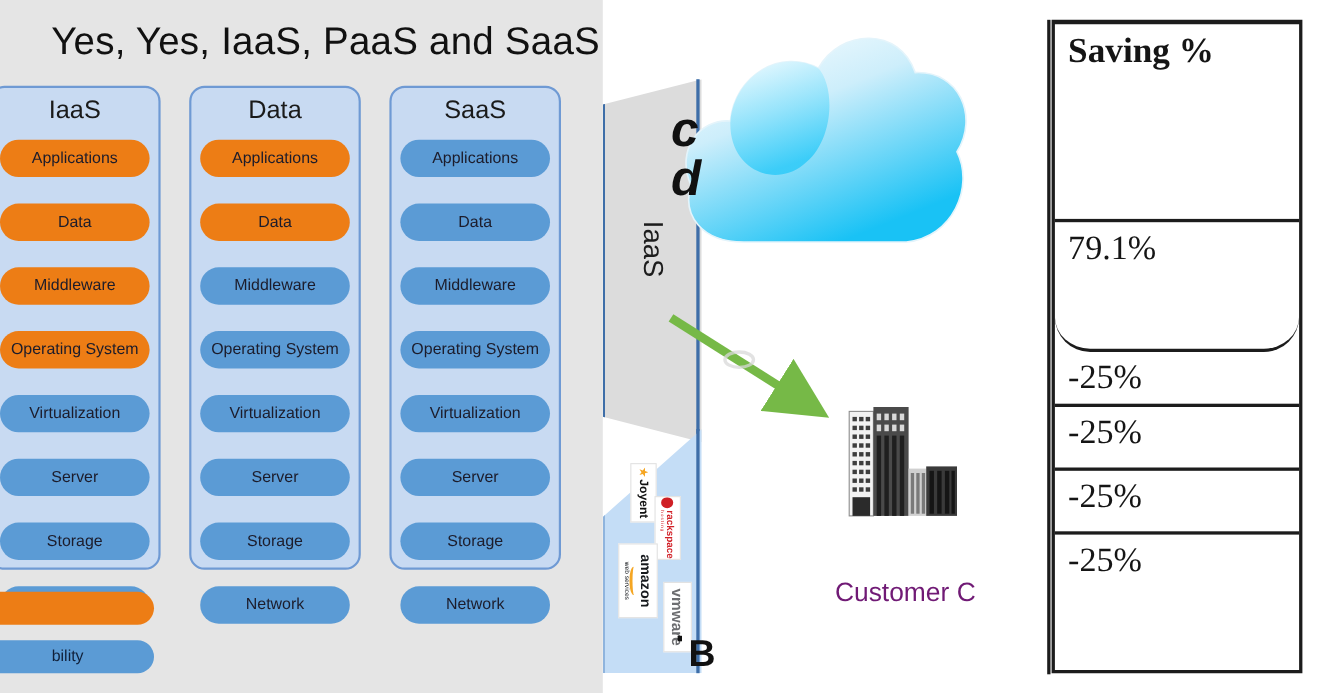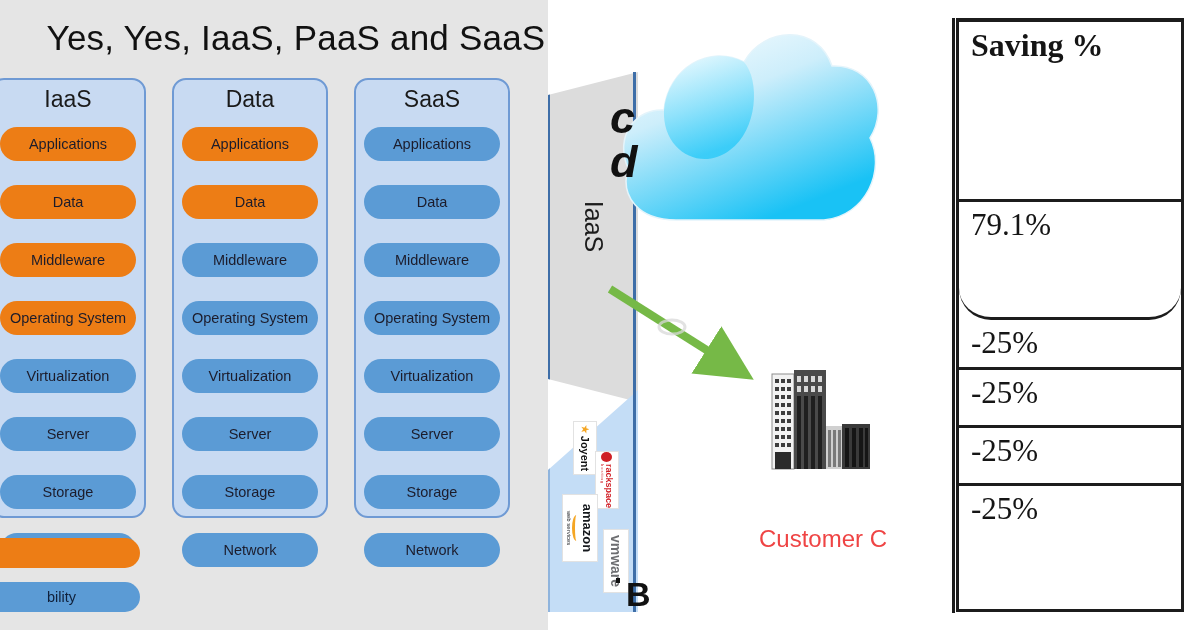--- a/index.html
+++ b/index.html
@@ -77,21 +77,21 @@
               font-size:45px;font-weight:bold;font-style:italic;color:#111;line-height:0.98;}
   #cloud-b-frag{position:absolute;left:78px;top:575px;font-size:34px;color:#111;font-weight:600;}
   #cloud-b-dot{position:absolute;left:68px;top:578px;width:4px;height:5px;background:#111;}
 
   
   #arrow{position:absolute;left:50px;top:275px;width:180px;height:110px;}
 
   
   #cust-c{position:absolute;left:218px;top:368px;width:110px;height:105px;}
   #cust-c-label{position:absolute;left:150px;top:525px;width:250px;text-align:center;
-                font-size:24px;color:#ef4444;}
+                font-size:24px;color:#701a75;}
 
   
   #table-panel{position:absolute;left:940px;top:0;width:260px;height:630px;background:#fff;}
   #tbl-leftline{position:absolute;left:12px;top:18px;width:3px;height:595px;background:#1c1c1c;}
   #tbl{position:absolute;left:16px;top:18px;width:228px;height:594px;box-sizing:border-box;
        border:3px solid #1c1c1c;border-top-width:4px;}
   .tbl-row{box-sizing:border-box;border-bottom:3px solid #1c1c1c;
            display:flex;align-items:flex-start;padding:5px 0 0 12px;
            font-family:"Liberation Serif","DejaVu Serif",serif;font-size:31px;color:#151515;}
   .tbl-row:last-child{border-bottom:none;}

